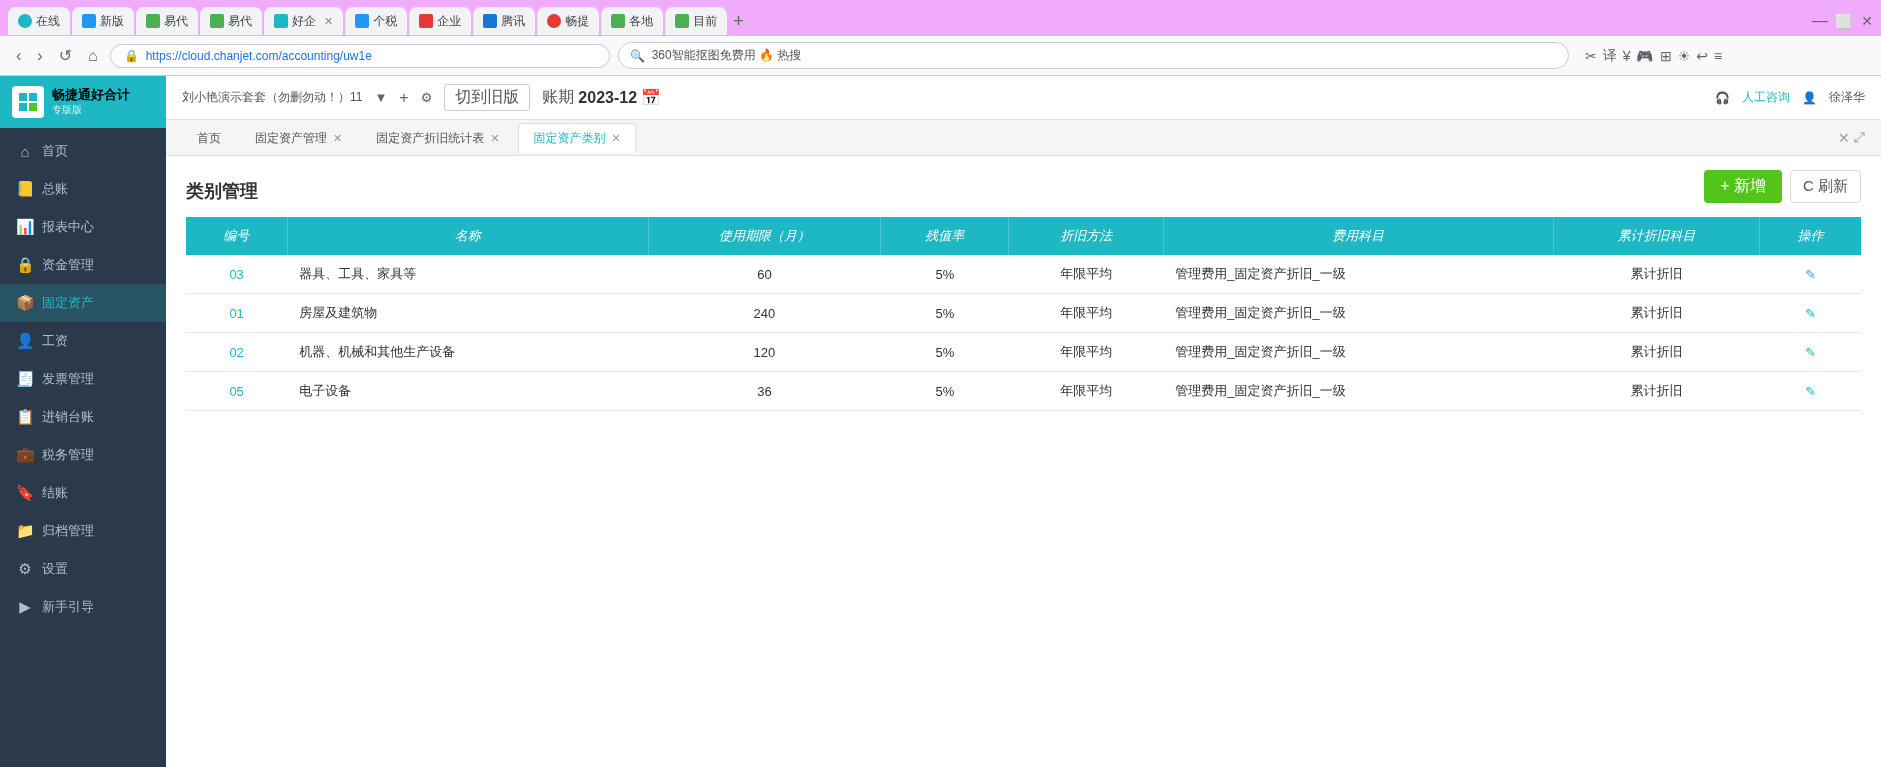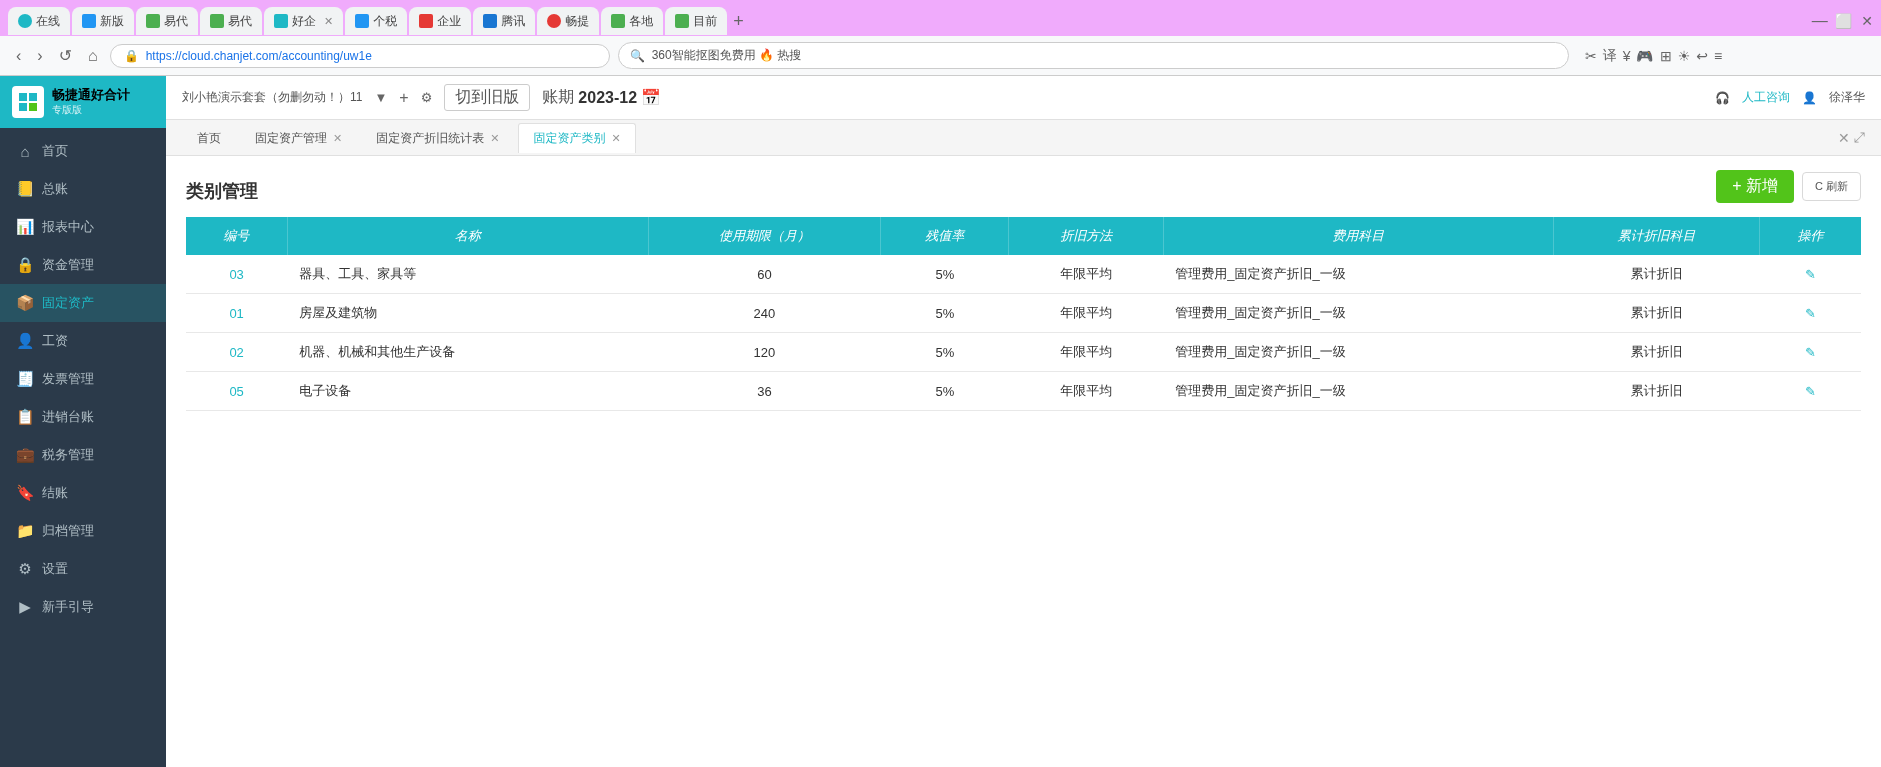--- a/index.html
+++ b/index.html
@@ -47,21 +47,21 @@
     .content-tab { display: flex; align-items: center; gap: 6px; padding: 6px 14px; font-size: 12px; color: #555; cursor: pointer; border-radius: 3px 3px 0 0; border: 1px solid transparent; border-bottom: none; }
     .content-tab.active { background: #fff; color: #1eb8c5; border-color: #e0e0e0; }
     .tab-x { font-size: 11px; color: #999; cursor: pointer; }
 
     
     .main-content { flex: 1; overflow: auto; background: #fff; }
     .page-header { display: flex; align-items: flex-end; justify-content: space-between; padding: 14px 20px; }
     .page-title { font-size: 18px; font-weight: bold; color: #333; }
     .header-actions { display: flex; align-items: center; gap: 8px; }
     .btn-add { background: #52c41a; color: #fff; border: none; border-radius: 4px; padding: 6px 16px; font-size: 16px; cursor: pointer; display: flex; align-items: center; gap: 4px; }
-    .btn-refresh { background: #fff; color: #555; border: 1px solid #d9d9d9; border-radius: 4px; padding: 6px 12px; font-size: 11px; cursor: pointer; display: flex; align-items: center; gap: 4px; }
+    .btn-refresh { background: #fff; color: #555; border: 1px solid #d9d9d9; border-radius: 4px; padding: 6px 12px; font-size: 15px; cursor: pointer; display: flex; align-items: center; gap: 4px; }
 
     
     .table-wrapper { padding: 0 20px 20px; }
     table { width: 100%; border-collapse: collapse; }
     thead tr { background: #1eb8c5; color: #fff; }
     thead th { padding: 10px 12px; text-align: center; font-size: 13px; font-weight: normal; border-right: 1px solid rgba(255,255,255,0.2); font-style: italic; }
     thead th:last-child { border-right: none; }
     tbody tr { border-bottom: 1px solid #e8e8e8; }
     tbody td { padding: 10px 12px; text-align: center; font-size: 13px; color: #333; }
     tbody td.code-cell { color: #1eb8c5; cursor: pointer; }

